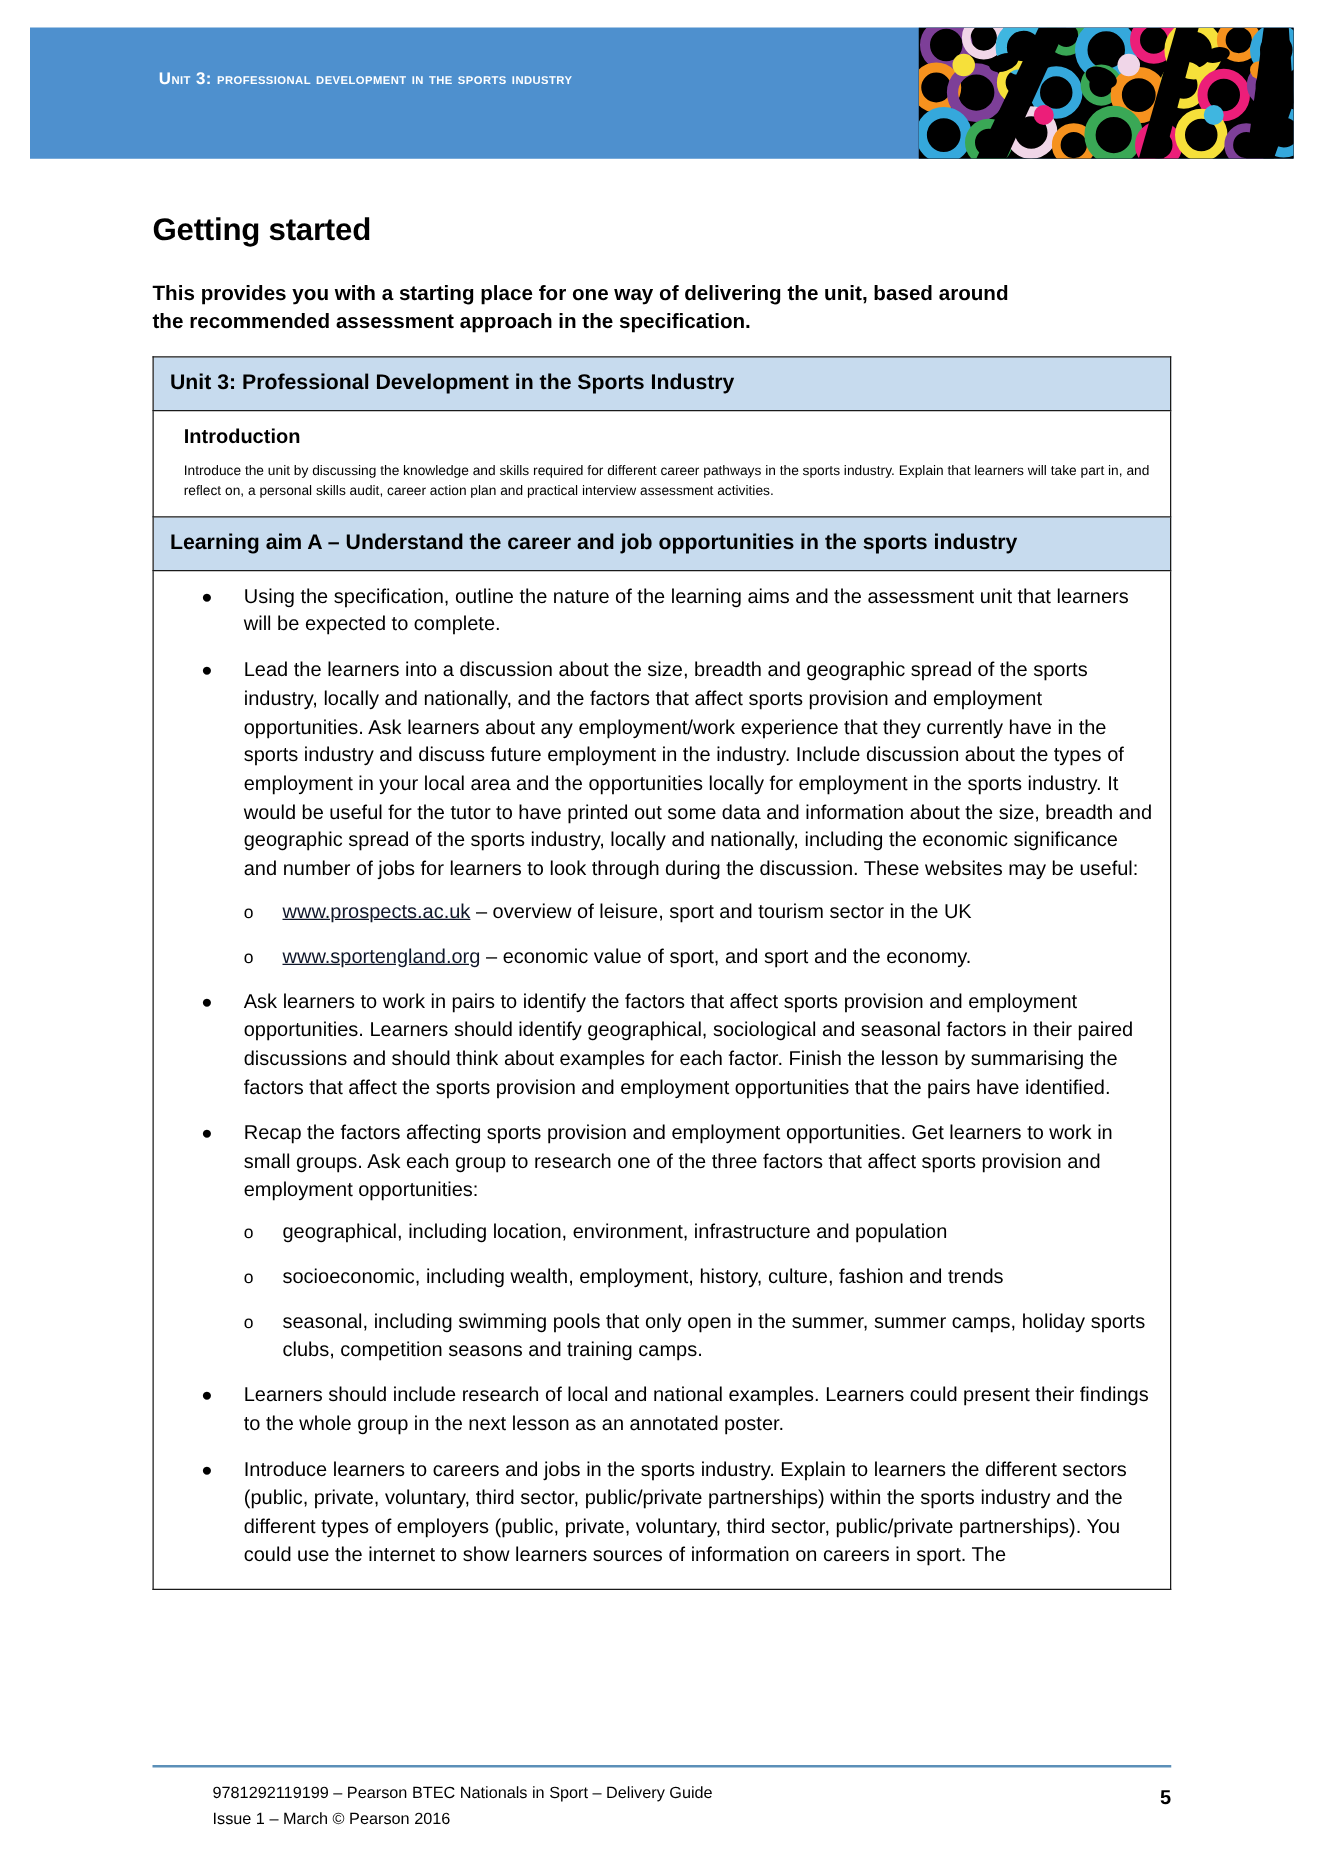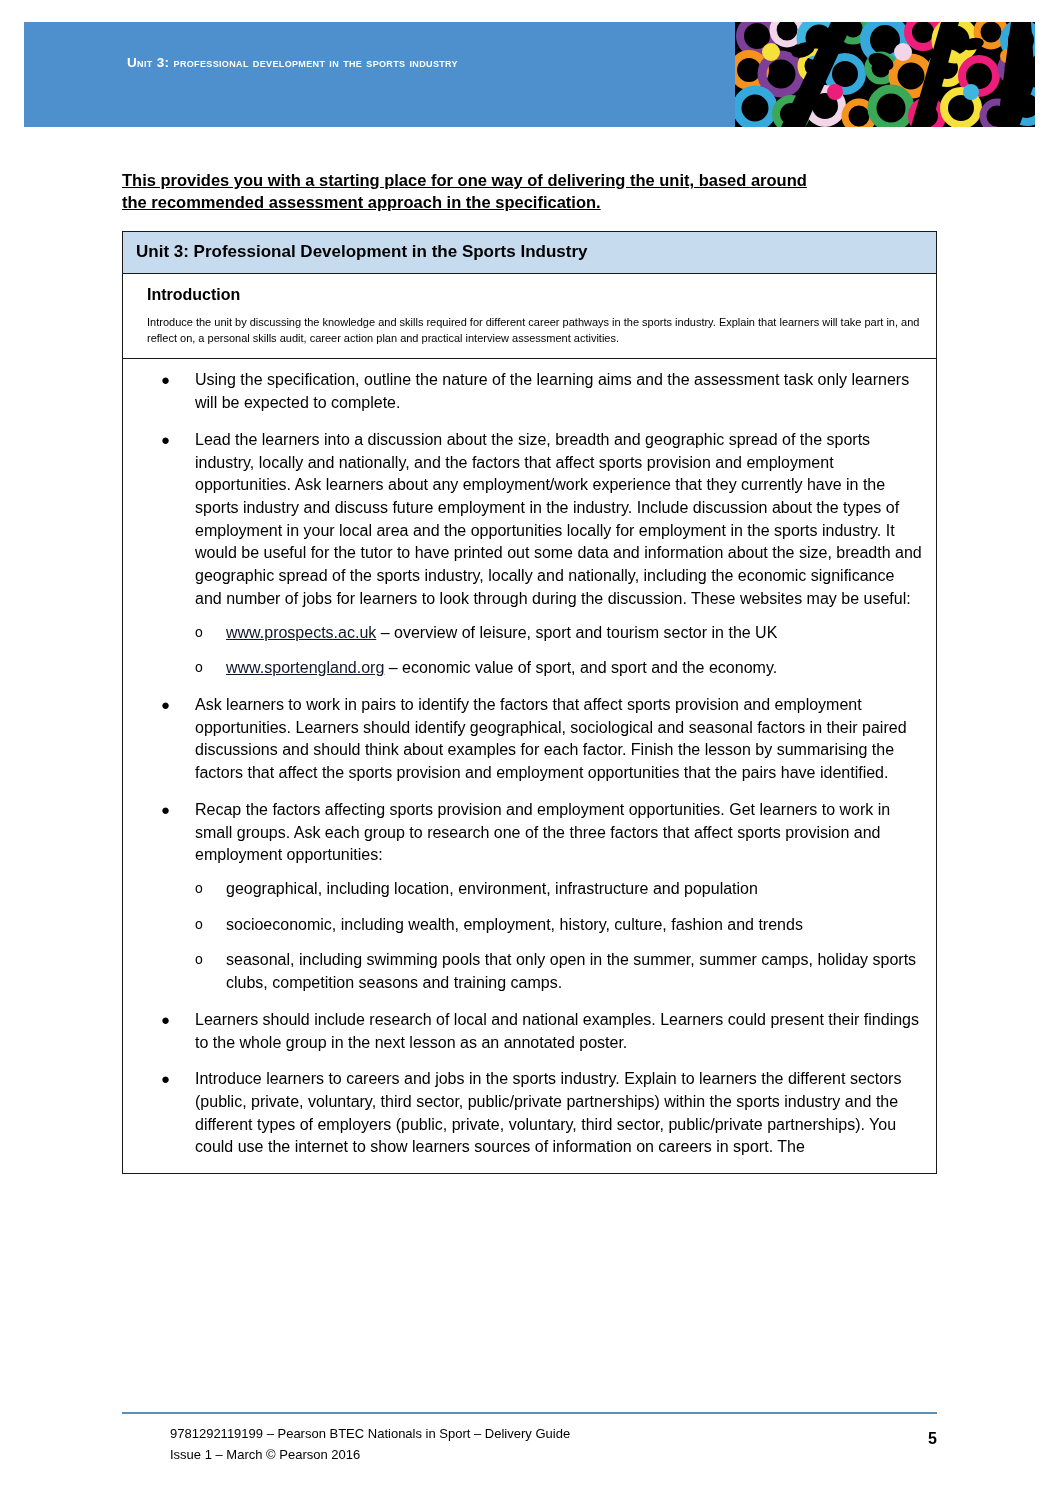--- a/index.html
+++ b/index.html
@@ -75,21 +75,20 @@
     letter-spacing: -0.2px;
     line-height: 1.15;
   }
 
   .intro-lead {
     margin: 0 0 17px 0;
     font-size: 16.5px;
     font-weight: bold;
     line-height: 1.32;
     width: 700px;
-    text-decoration: underline;
   }
 
   
   .dg-table {
     width: 815px;
     border-collapse: collapse;
     table-layout: fixed;
   }
   .dg-table td {
     border: 1.3px solid #1a1a1a;
@@ -256,46 +255,52 @@
           <ellipse cx="68" cy="28" rx="12" ry="7" fill="#000000" transform="rotate(-18 68 28)"></ellipse>
           <ellipse cx="146" cy="40" rx="13" ry="8" fill="#000000" transform="rotate(22 146 40)"></ellipse>
           <ellipse cx="238" cy="22" rx="11" ry="6" fill="#000000" transform="rotate(-12 238 22)"></ellipse>
         </g>
       </svg>
     </div>
   </div>
 
   <div class="content">
 
+    <h1 class="page-title">Getting started</h1>
 
     <p class="intro-lead">This provides you with a starting place for one way of delivering the unit, based around the recommended assessment approach in the specification.</p>
 
     <table class="dg-table">
       <tbody>
         <tr class="row-head">
           <td>
             <div class="head-text">Unit 3: Professional Development in the Sports Industry</div>
           </td>
         </tr>
 
         <tr class="row-body">
           <td>
             <div class="sub-head">Introduction</div>
             <p class="para">Introduce the unit by discussing the knowledge and skills required for different career pathways in the sports industry. Explain that learners will take part in, and reflect on, a personal skills audit, career action plan and practical interview assessment activities.</p>
           </td>
         </tr>
 
+        <tr class="row-head">
+          <td>
+            <div class="head-text">Learning aim A – Understand the career and job opportunities in the sports industry</div>
+          </td>
+        </tr>
 
         <tr class="row-body">
           <td>
             <ul class="b1">
 
               <li>
                 <span class="mk">●</span>
-                <span>Using the specification, outline the nature of the learning aims and the assessment task only learners will be expected to complete.</span>
+                <span>Using the specification, outline the nature of the learning aims and the assessment unit that learners will be expected to complete.</span>
               </li>
 
               <li>
                 <span class="mk">●</span>
                 <span>Lead the learners into a discussion about the size, breadth and geographic spread of the sports industry, locally and nationally, and the factors that affect sports provision and employment opportunities. Ask learners about any employment/work experience that they currently have in the sports industry and discuss future employment in the industry. Include discussion about the types of employment in your local area and the opportunities locally for employment in the sports industry. It would be useful for the tutor to have printed out some data and information about the size, breadth and geographic spread of the sports industry, locally and nationally, including the economic significance and number of jobs for learners to look through during the discussion. These websites may be useful:</span>
                 <ul class="b2">
                   <li>
                     <span class="mk">o</span>
                     <a class="link" href="#">www.prospects.ac.uk</a><span> – overview of leisure, sport and tourism sector in the UK</span>
                   </li>

